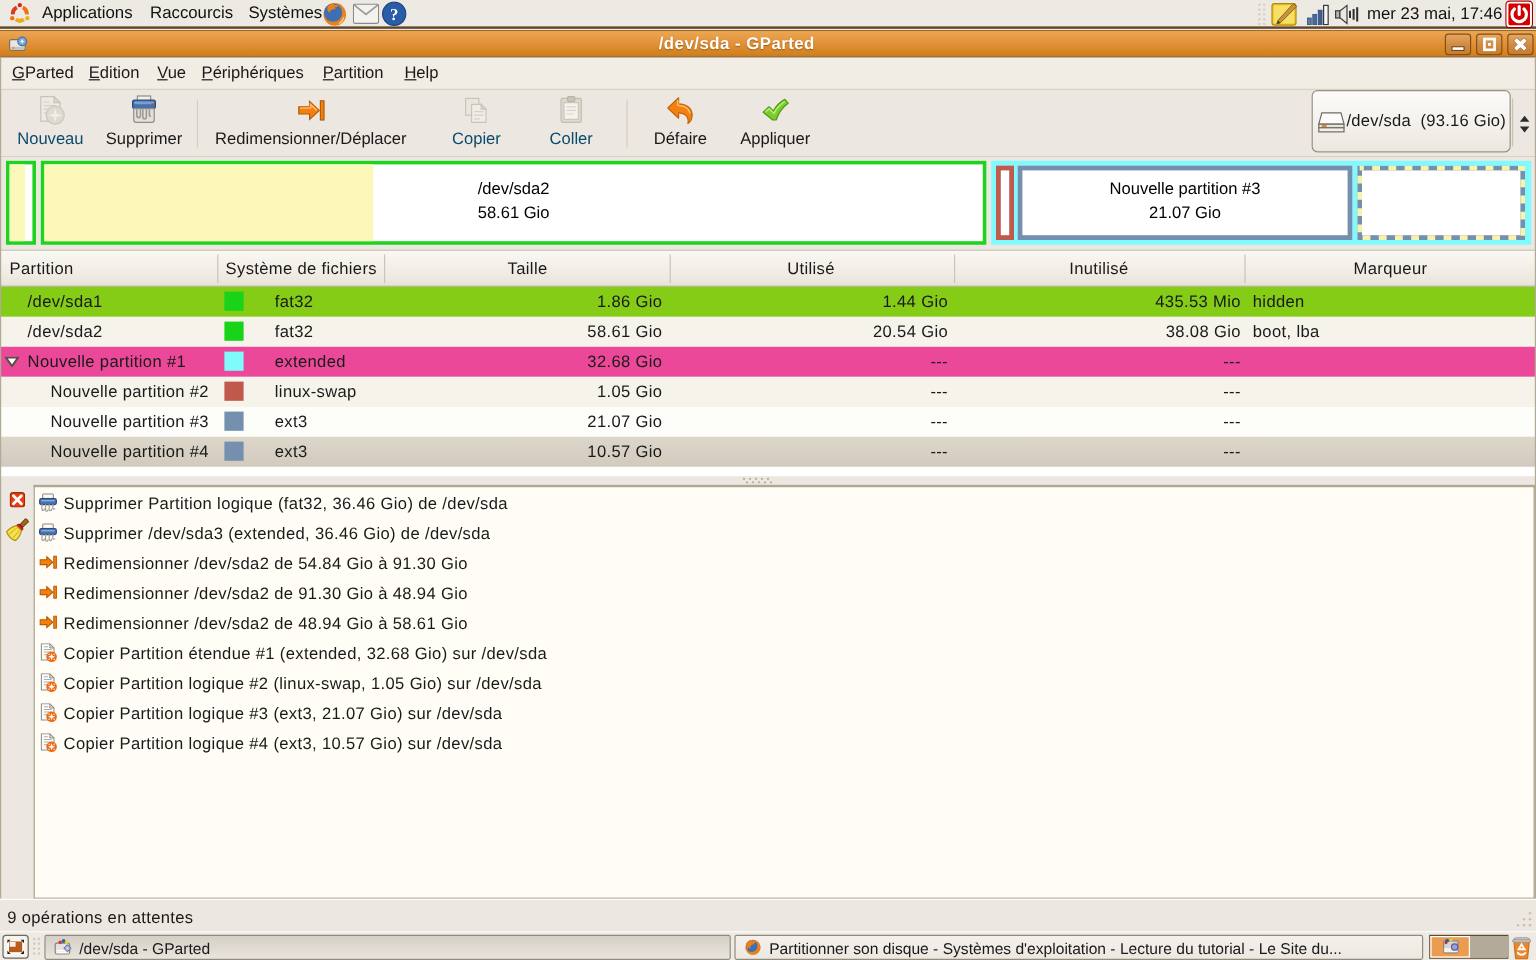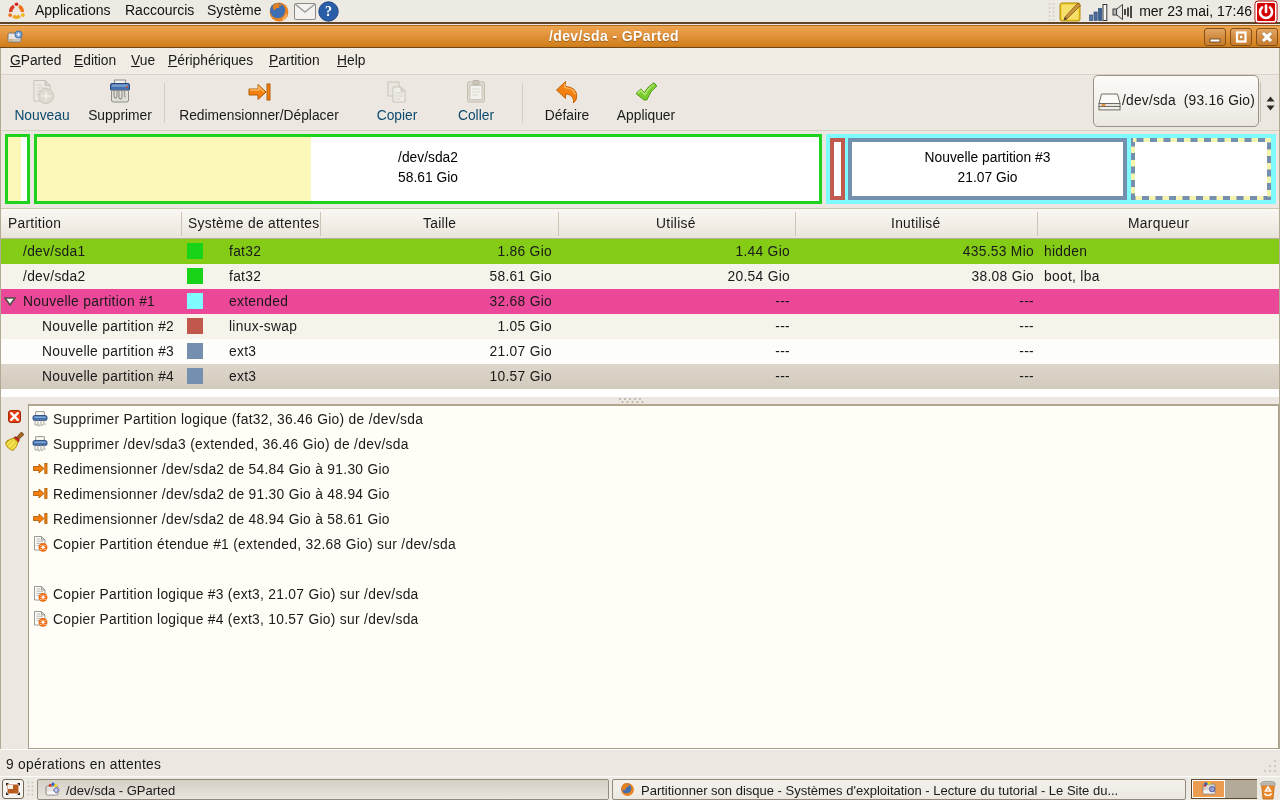--- a/index.html
+++ b/index.html
@@ -52,21 +52,21 @@
   <svg class="abs" style="left:7px;top:2px" width="19" height="19" viewBox="0 0 24 24">
     <path d="M8.91 5.38 A7.3 7.3 0 0 0 4.73 12.64" fill="none" stroke="#dd3b20" stroke-width="4.2"></path>
     <path d="M7.81 17.98 A7.3 7.3 0 0 0 16.19 17.98" fill="none" stroke="#efa81c" stroke-width="4.2"></path>
     <path d="M19.27 12.64 A7.3 7.3 0 0 0 15.09 5.38" fill="none" stroke="#ef7216" stroke-width="4.2"></path>
     <circle cx="12" cy="2.8" r="2.3" fill="#d8231f"></circle>
     <circle cx="4.03" cy="16.6" r="2.3" fill="#ef7216"></circle>
     <circle cx="19.97" cy="16.6" r="2.3" fill="#efb41c"></circle>
   </svg>
   <span class="menu" style="left:35px">Applications</span>
   <span class="menu" style="left:125px">Raccourcis</span>
-  <span class="menu" style="left:207px">Système</span>
+  <span class="menu" style="left:207px">Systèmes</span>
   <svg class="abs" style="left:268px;top:1px" width="22" height="22" viewBox="0 0 22 22">
     <circle cx="11" cy="11" r="9.4" fill="#e8821e"></circle>
     <circle cx="9.6" cy="9.6" r="7.6" fill="#3e6fb3"></circle>
     <path d="M5 4.2 Q7.8 1.8 11.2 1.7 L10.2 3.4 L13 3 L13.4 4.8 L10.8 5.1 L11.8 6.5 L9 6.9 Q7 7.8 6.3 9.6 L5 7.8 Q4.5 5.8 5 4.2z" fill="#e8821e"></path>
     <path d="M14.5 18.8 Q17.8 16.6 18.5 13.2" fill="none" stroke="#f6c57c" stroke-width="1.2"></path>
   </svg>
   <svg class="abs" style="left:294px;top:3px" width="22" height="17" viewBox="0 0 22 17">
     <rect x=".5" y=".5" width="21" height="16" rx="1.5" fill="#f4f2ee" stroke="#8a8a88"></rect>
     <path d="M1 1 L11 9 L21 1" fill="none" stroke="#9a9a98" stroke-width="1.4"></path>
   </svg>
@@ -246,21 +246,21 @@
     </div>
     <svg class="abs" style="left:305px;top:4px" width="140" height="62" viewBox="0 0 140 62">
       <rect x="0" y="0" width="140" height="62" fill="#fff"></rect>
       <rect x="2" y="2" width="136" height="58" fill="none" stroke="#7590ae" stroke-width="4"></rect>
       <rect x="2" y="2" width="136" height="58" fill="none" stroke="#f6f2b0" stroke-width="4" stroke-dasharray="6.5 7" stroke-dashoffset="3"></rect>
     </svg>
   </div>
 </div>
 <div id="thead">
   <span class="hc" style="left:8px">Partition</span>
-  <span class="hc" style="left:188px">Système de attentes</span>
+  <span class="hc" style="left:188px">Système de fichiers</span>
   <span class="hc" style="left:423px">Taille</span>
   <span class="hc" style="left:656px">Utilisé</span>
   <span class="hc" style="left:891px">Inutilisé</span>
   <span class="hc" style="left:1128px">Marqueur</span>
   <div class="hs" style="left:181px"></div>
   <div class="hs" style="left:320px"></div>
   <div class="hs" style="left:558px"></div>
   <div class="hs" style="left:795px"></div>
   <div class="hs" style="left:1037px"></div>
 </div>
@@ -395,20 +395,23 @@
       </svg>Redimensionner /dev/sda2 de 54.84 Gio à 91.30 Gio</div>
   <div class="op" style="top:81px"><svg width="16" height="16" viewBox="0 0 16 16">
         <use href="#i-resize"></use>
       </svg>Redimensionner /dev/sda2 de 91.30 Gio à 48.94 Gio</div>
   <div class="op" style="top:106px"><svg width="16" height="16" viewBox="0 0 16 16">
         <use href="#i-resize"></use>
       </svg>Redimensionner /dev/sda2 de 48.94 Gio à 58.61 Gio</div>
   <div class="op" style="top:131px"><svg width="16" height="16" viewBox="0 0 16 16">
         <use href="#i-copy"></use>
       </svg>Copier Partition étendue #1 (extended, 32.68 Gio) sur /dev/sda</div>
+  <div class="op" style="top:156px"><svg width="16" height="16" viewBox="0 0 16 16">
+        <use href="#i-copy"></use>
+      </svg>Copier Partition logique #2 (linux-swap, 1.05 Gio) sur /dev/sda</div>
   <div class="op" style="top:181px"><svg width="16" height="16" viewBox="0 0 16 16">
         <use href="#i-copy"></use>
       </svg>Copier Partition logique #3 (ext3, 21.07 Gio) sur /dev/sda</div>
   <div class="op" style="top:206px"><svg width="16" height="16" viewBox="0 0 16 16">
         <use href="#i-copy"></use>
       </svg>Copier Partition logique #4 (ext3, 10.57 Gio) sur /dev/sda</div>
 </div>
 <div id="edgeL"></div>
 <div id="edgeR"></div>
 <div id="status">

